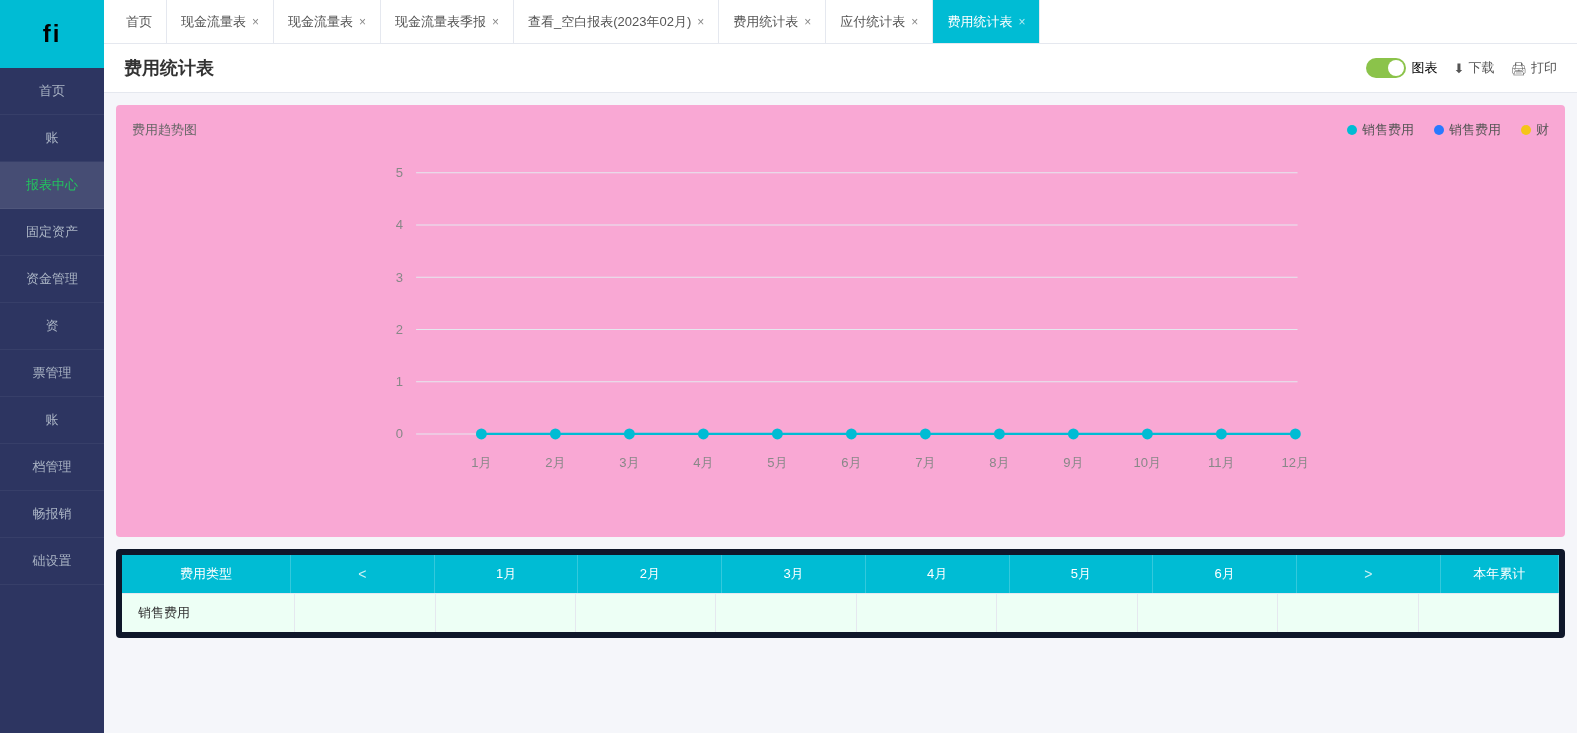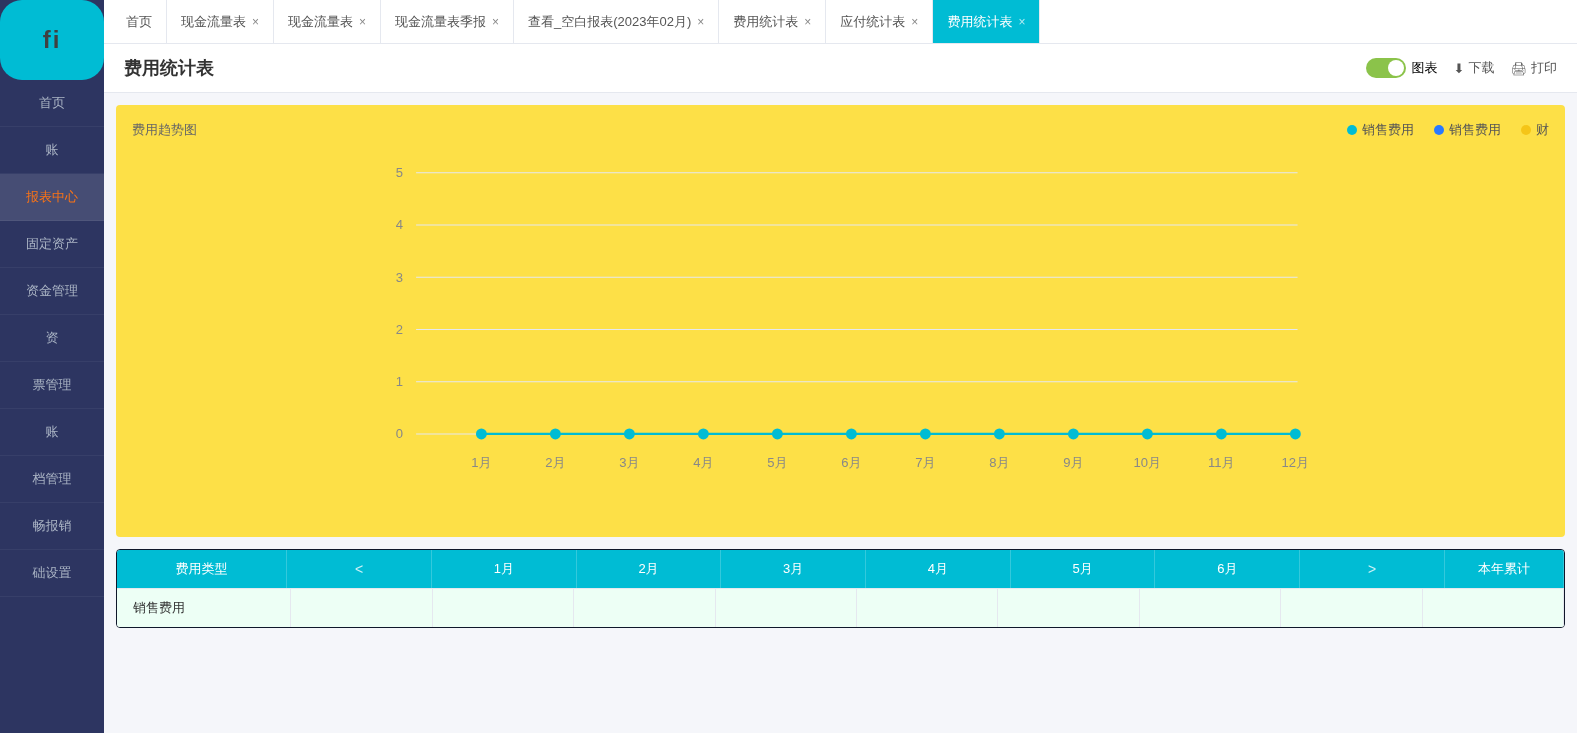--- a/index.html
+++ b/index.html
@@ -11,39 +11,38 @@
       background: #2d3561;
       color: #cdd5e0;
       display: flex;
       flex-direction: column;
       flex-shrink: 0;
       height: 100%;
       overflow: hidden;
     }
     .sidebar-logo {
       background: #00bcd4;
-      height: 80px;
+      height: 68px;
       display: flex;
       align-items: center;
       justify-content: center;
       font-size: 24px;
       font-weight: bold;
-      color: #404040;
+      color: #000000;
       letter-spacing: 2px;
-      border-radius: 22px;
     }
     .sidebar-item {
       padding: 14px 0;
       text-align: center;
       font-size: 13px;
       color: #aab4c4;
       cursor: pointer;
       border-bottom: 1px solid rgba(255,255,255,0.05);
     }
-    .sidebar-item.active { background: rgba(255,255,255,0.12); color: #f97316; }
+    .sidebar-item.active { background: rgba(255,255,255,0.12); color: #22c55e; }
 
     
     .main {
       flex: 1;
       display: flex;
       flex-direction: column;
       overflow: hidden;
       background: #f5f6fa;
     }
 
@@ -132,21 +131,21 @@
       display: flex;
       align-items: center;
       gap: 4px;
       color: #555;
       cursor: pointer;
       font-size: 13px;
     }
 
     
     .chart-section {
-      background: #fde047;
+      background: #f9a8d4;
       margin: 12px;
       padding: 16px;
       border-radius: 4px;
     }
     .chart-header {
       display: flex;
       justify-content: space-between;
       align-items: center;
       margin-bottom: 12px;
     }
@@ -180,21 +179,21 @@
     .chart-container svg {
       width: 100%;
       height: 100%;
     }
 
     
     .table-section {
       margin: 4px 12px 12px 12px;
       border-radius: 4px;
       overflow: hidden;
-      border: 1px solid #0f172a;
+      border: 6px solid #0f172a;
     }
     .table-header-row {
       display: flex;
       background: #00bcd4;
       color: #fff;
       font-size: 13px;
     }
     .th-cell {
       flex: 1;
       padding: 10px 8px;

